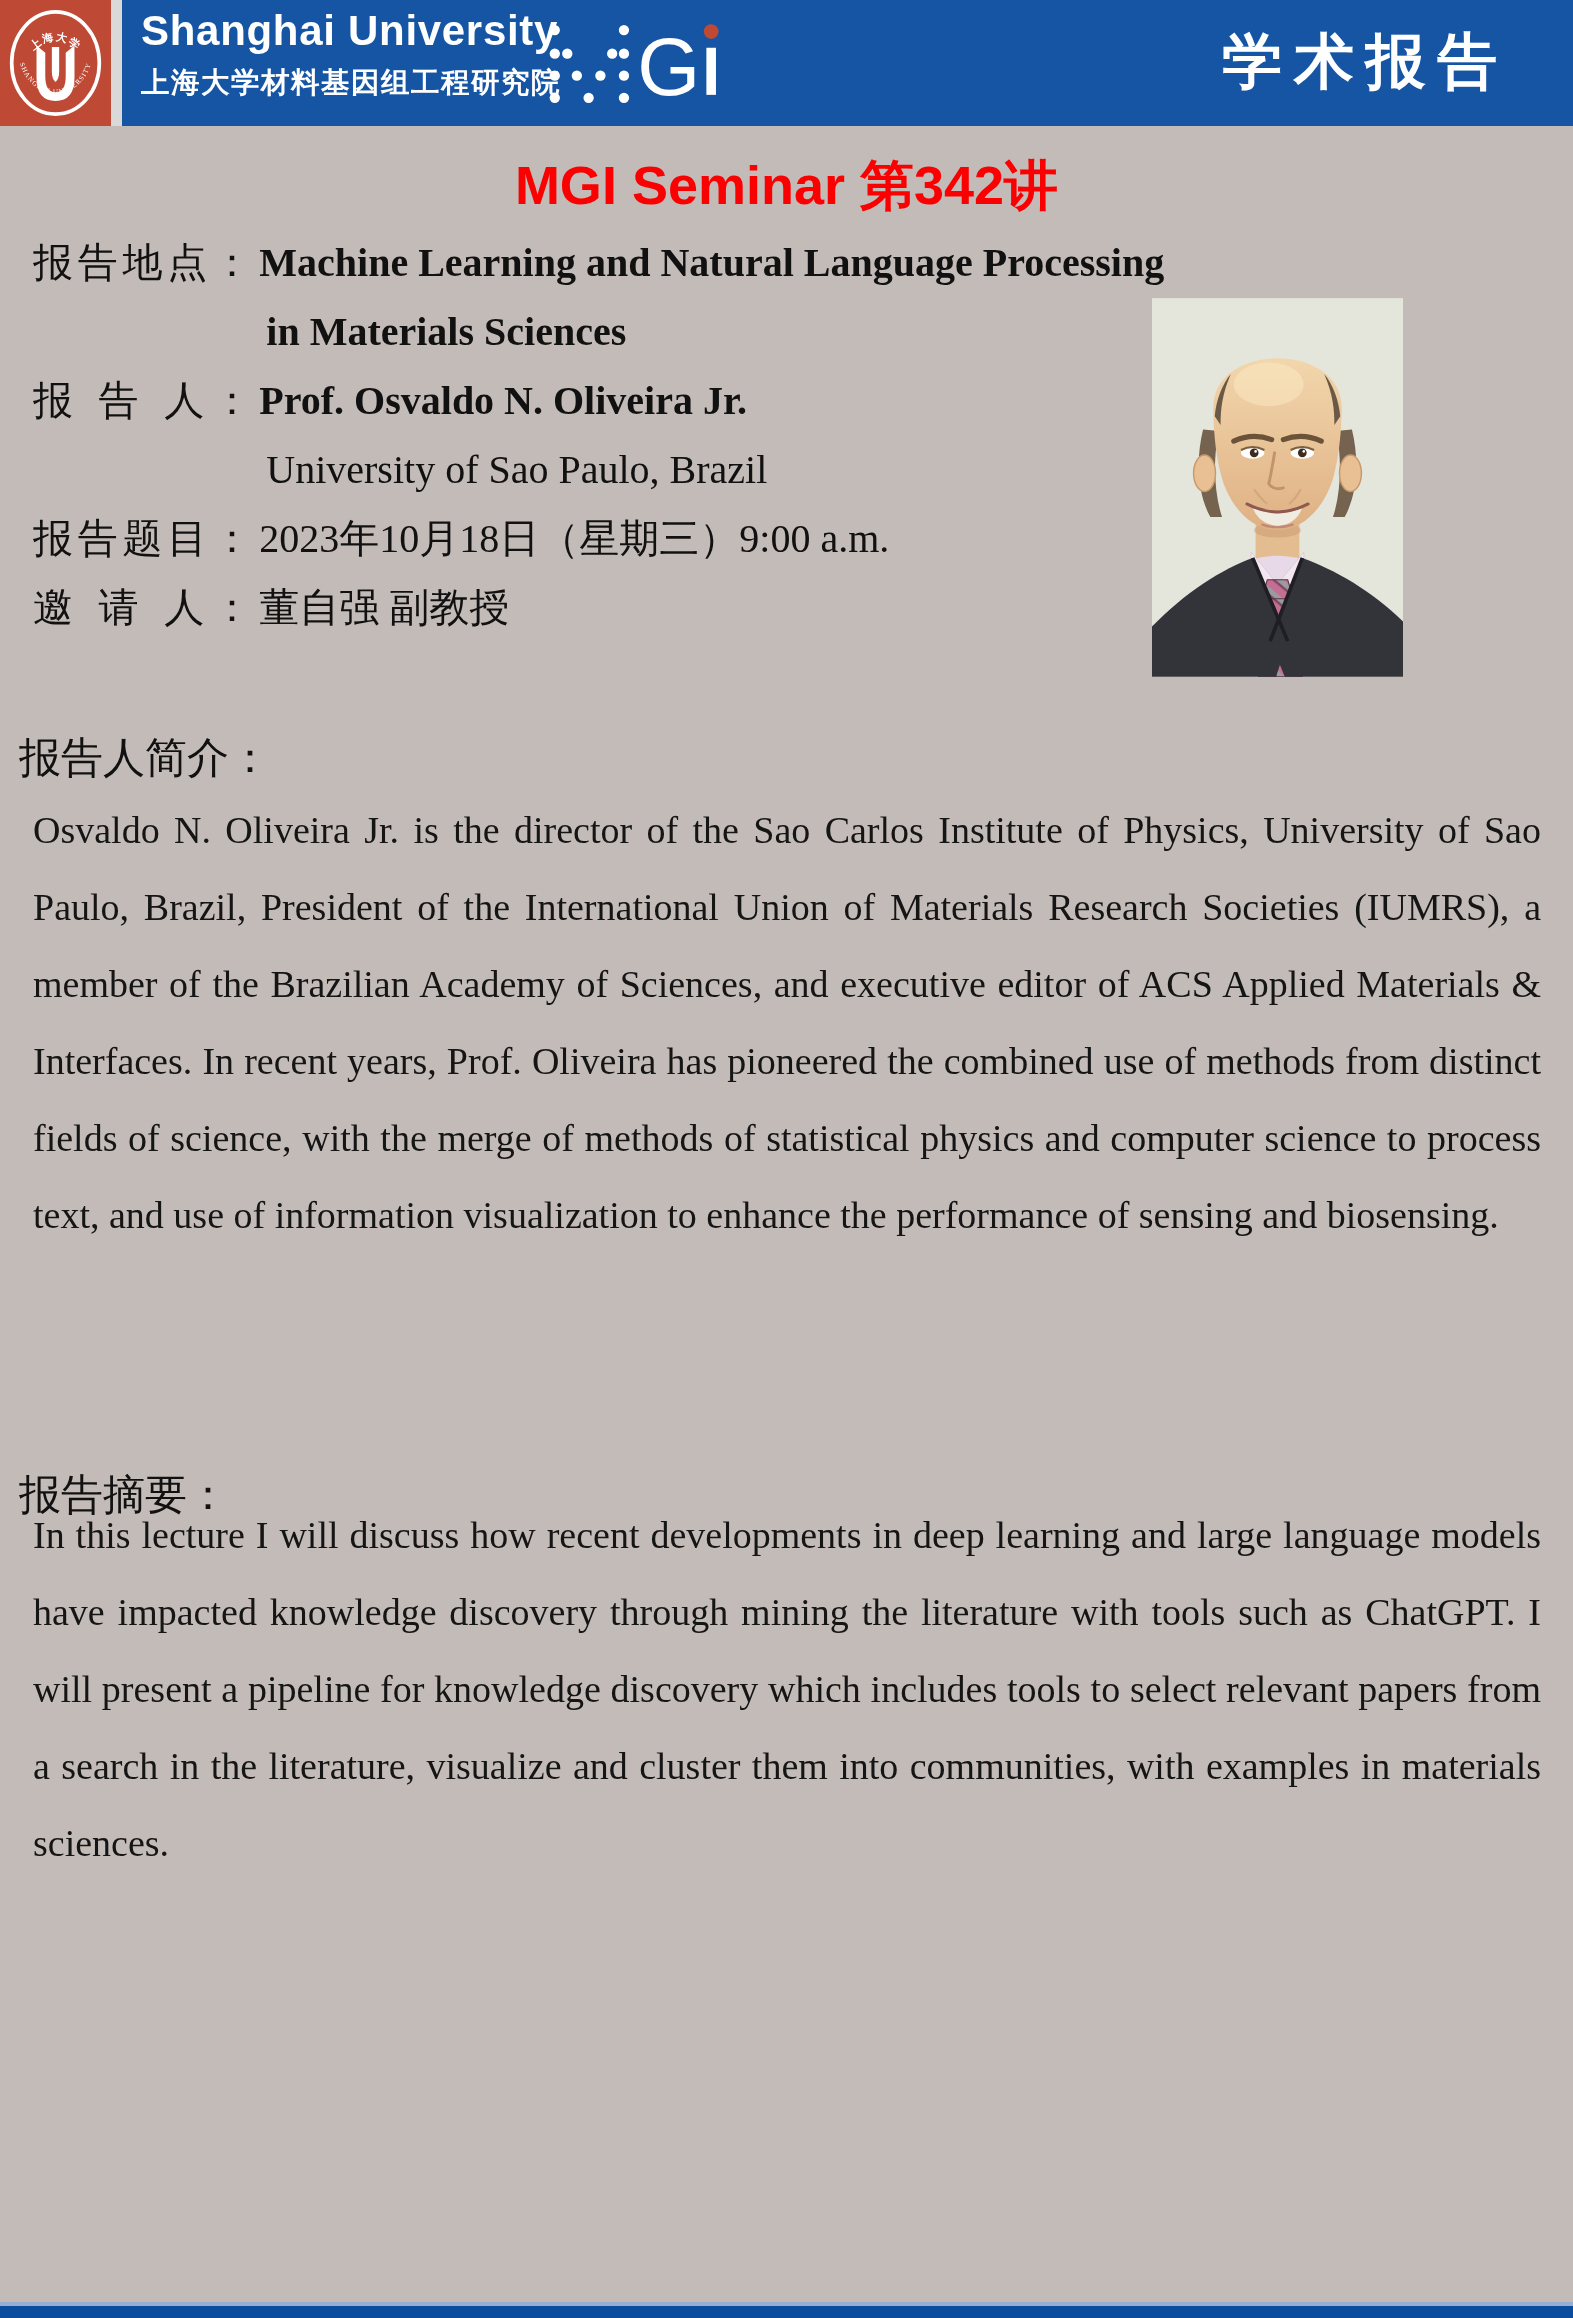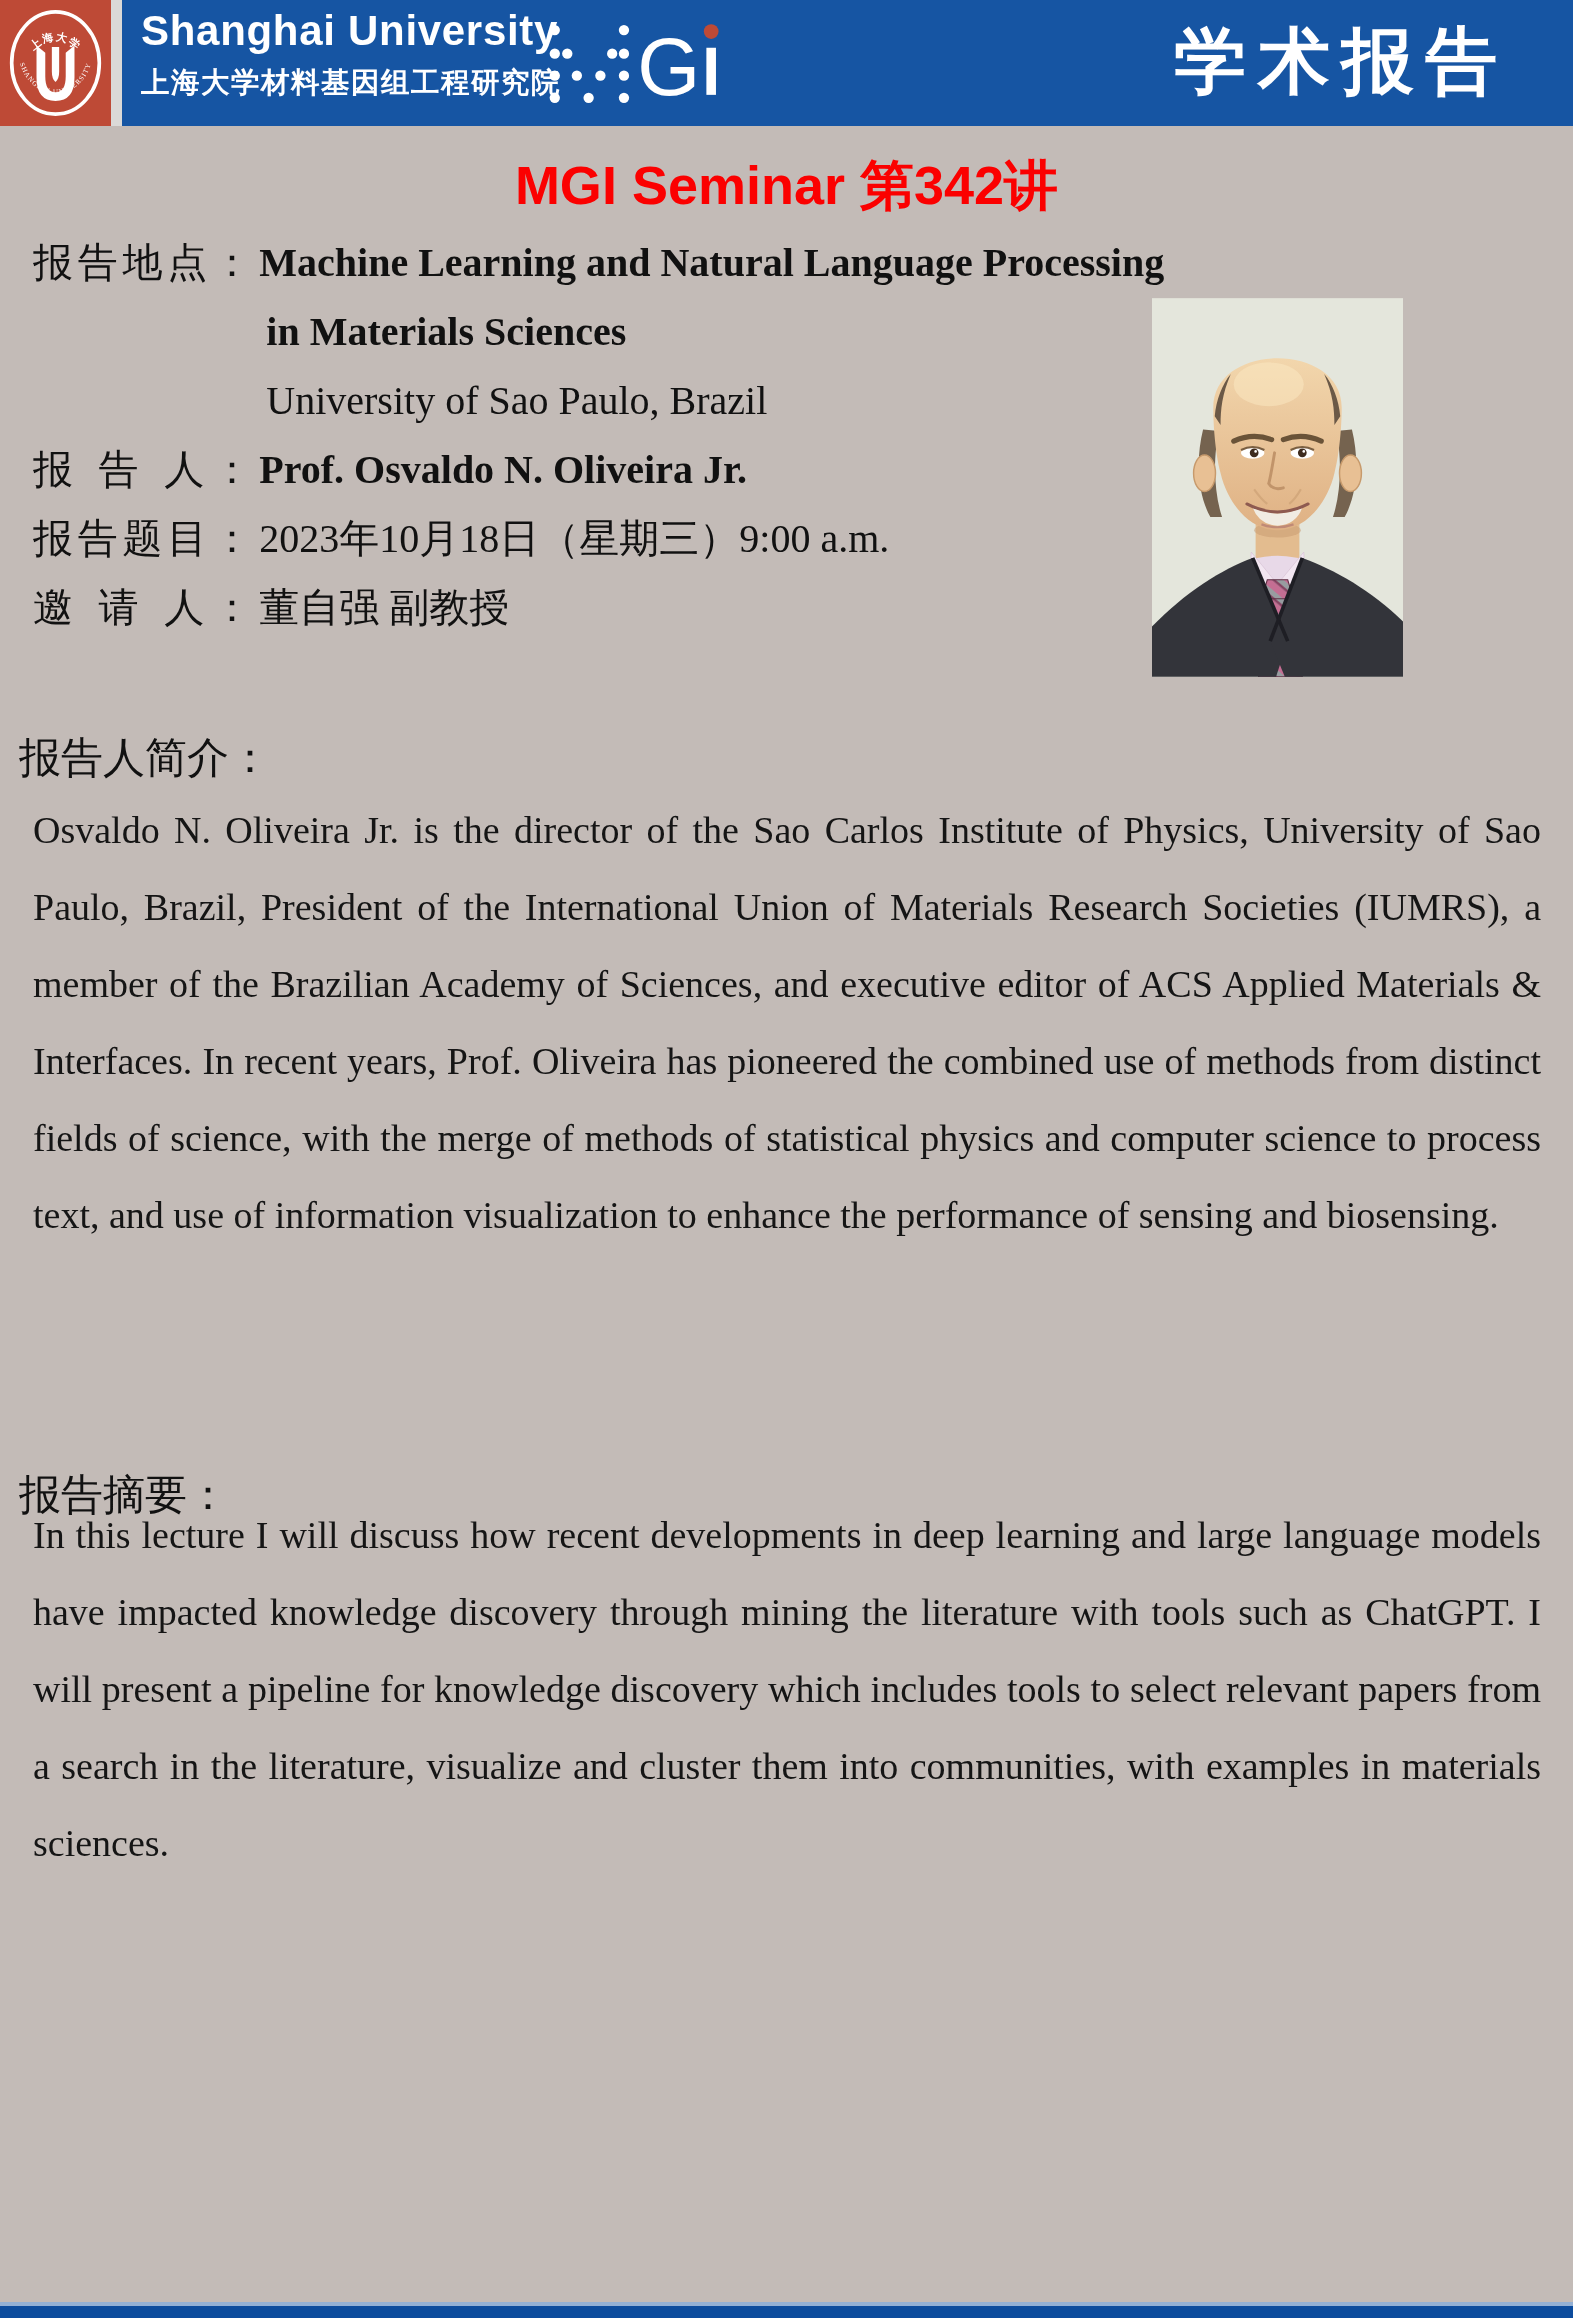--- a/index.html
+++ b/index.html
@@ -16,21 +16,21 @@
     position:absolute;left:19px;top:7.3px;color:#fff;
     font-family:"Liberation Sans",sans-serif;font-size:42px;font-weight:600;letter-spacing:0.7px;
   }
   .inst-cn{
     position:absolute;left:19px;top:64px;color:#fff;
     font-family:"Liberation Sans",sans-serif;font-size:28.5px;font-weight:bold;letter-spacing:1.5px;text-align:right;
   }
   .mgi-logo{position:absolute;left:421px;top:17.5px;}
   .banner-title{
     position:absolute;right:64px;top:17.5px;color:#fff;
-    font-size:72px;font-weight:bold;letter-spacing:11.7px;line-height:88px;
+    font-size:60px;font-weight:bold;letter-spacing:11.7px;line-height:88px;
     font-family:"Liberation Serif",serif;
   }
   
   .series-title{
     position:absolute;left:0;top:150px;width:100%;text-align:center;
     font-family:"Liberation Sans",sans-serif;font-weight:bold;font-size:54px;color:#FB0000;
   }
   .details{position:absolute;left:33px;top:228px;width:1095px;font-size:40px;line-height:69px;}
   .row{white-space:nowrap;}
   .row .label{
@@ -111,25 +111,25 @@
 
   <div class="series-title">MGI Seminar 第342讲</div>
 
   <div class="details">
     <div class="row">
       <span class="label">报告地点：</span><span class="value bold">Machine Learning and Natural Language Processing</span>
     </div>
     <div class="row cont">
       <span class="value bold">in Materials Sciences</span>
     </div>
+    <div class="row">
+      <span class="label">报 告 人：</span><span class="value bold">Prof. Osvaldo N. Oliveira Jr.</span>
+    </div>
     <div class="row cont">
       <span class="value">University of Sao Paulo, Brazil</span>
-    </div>
-    <div class="row">
-      <span class="label">报 告 人：</span><span class="value bold">Prof. Osvaldo N. Oliveira Jr.</span>
     </div>
     <div class="row">
       <span class="label">报告题目：</span><span class="value">2023年10月18日（星期三）9:00 a.m.</span>
     </div>
     <div class="row">
       <span class="label">邀 请 人：</span><span class="value">董自强 副教授</span>
     </div>
   </div>
 
   <svg class="photo" viewBox="0 0 344 519">

